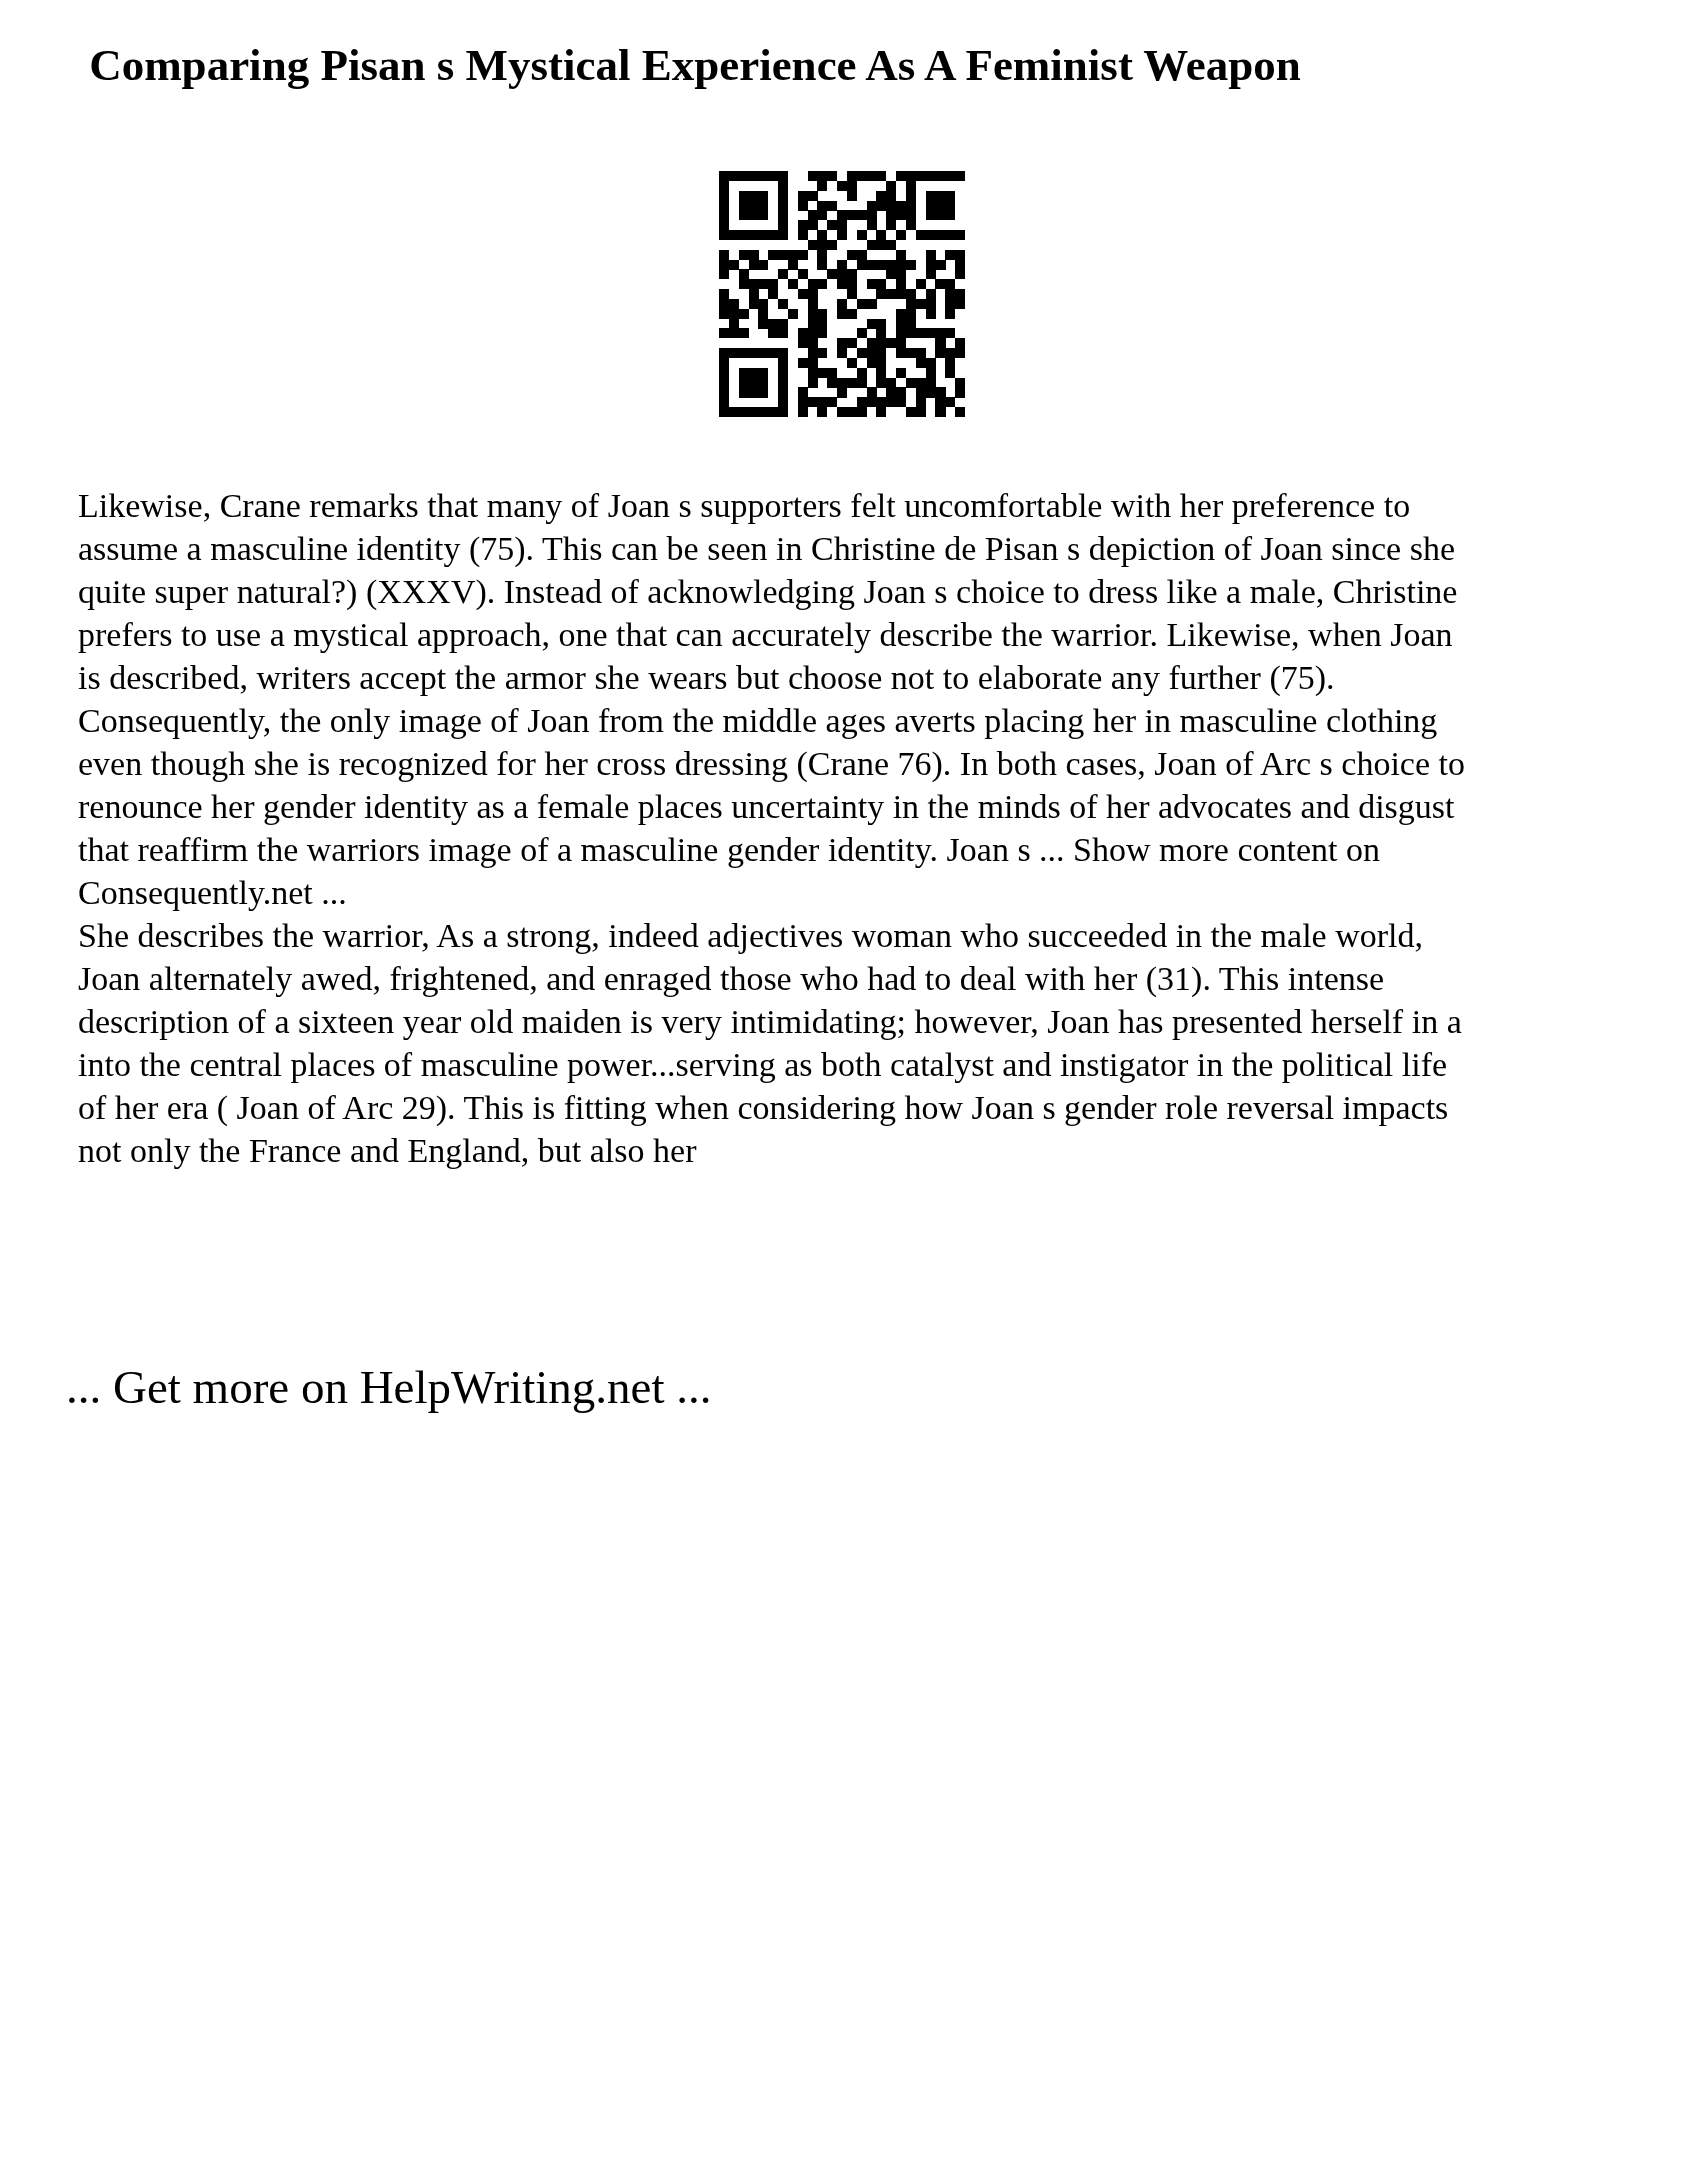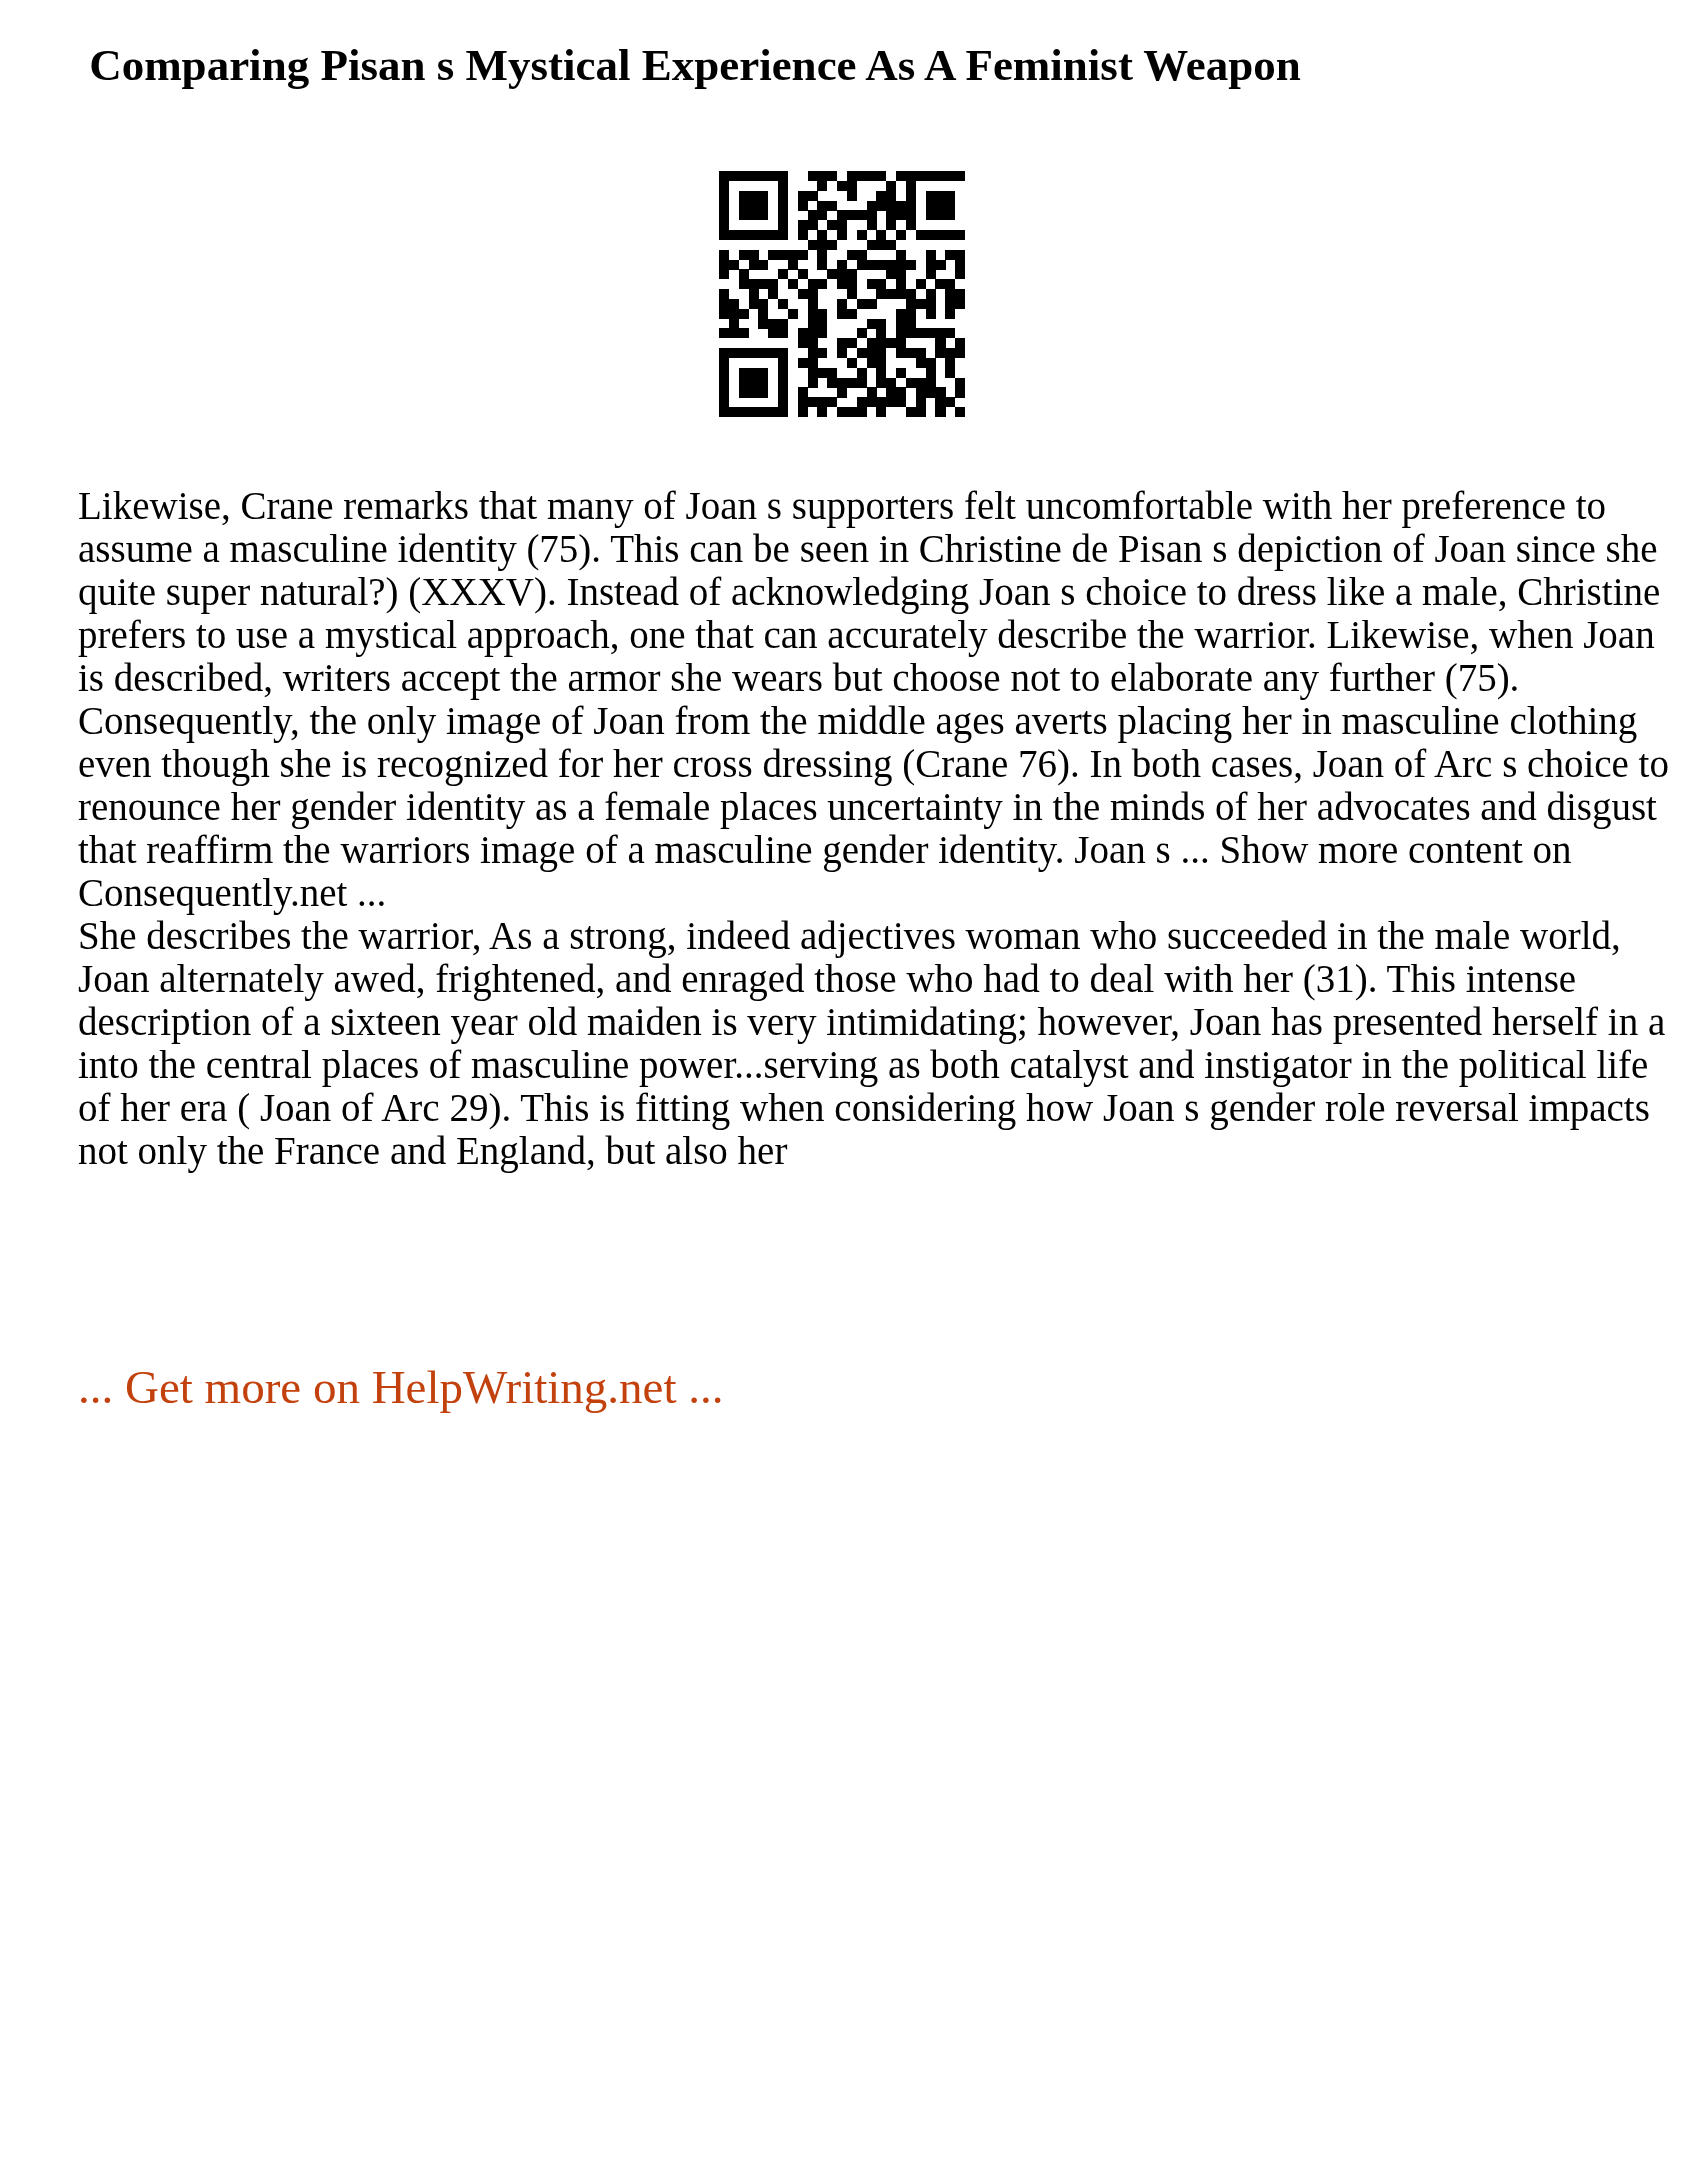--- a/index.html
+++ b/index.html
@@ -42,32 +42,32 @@
     }
     .article {
       position: absolute;
       left: 78px;
       top: 484px;
       width: 1565px;
     }
     .line {
       display: block;
       white-space: nowrap;
-      font-size: 39px;
+      font-size: 34px;
       line-height: 43px;
       height: 43px;
     }
     .footer-link {
       position: absolute;
-      left: 78px;
+      left: 66px;
       top: 1358px;
       font-size: 47px;
       line-height: 59px;
       white-space: nowrap;
-      color: #c2410c;
+      color: #000000;
       text-decoration: none;
       text-align: right;
     }
   </style>
 </head>
 <body>
 
 <h1 class="page-title">Comparing Pisan s Mystical Experience As A Feminist Weapon</h1>
 
 <div class="qr-wrap">

